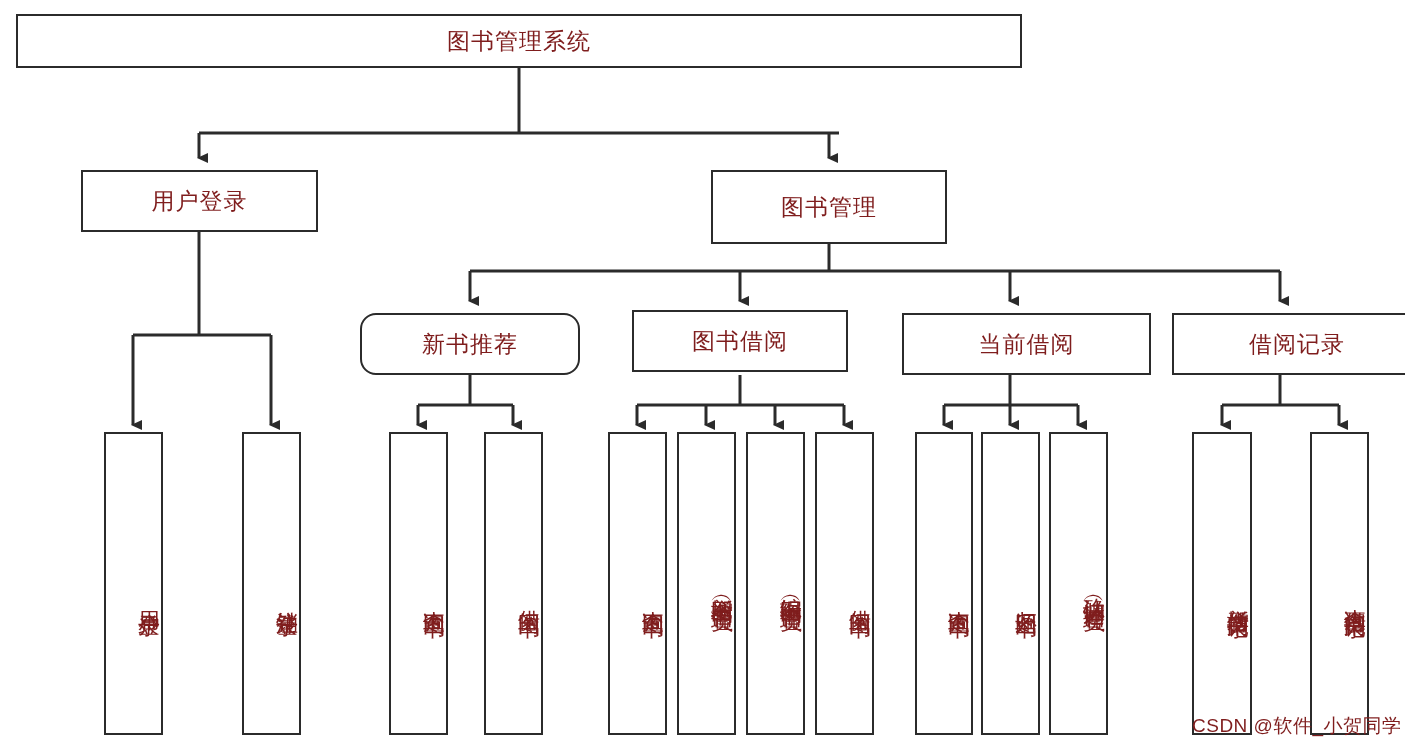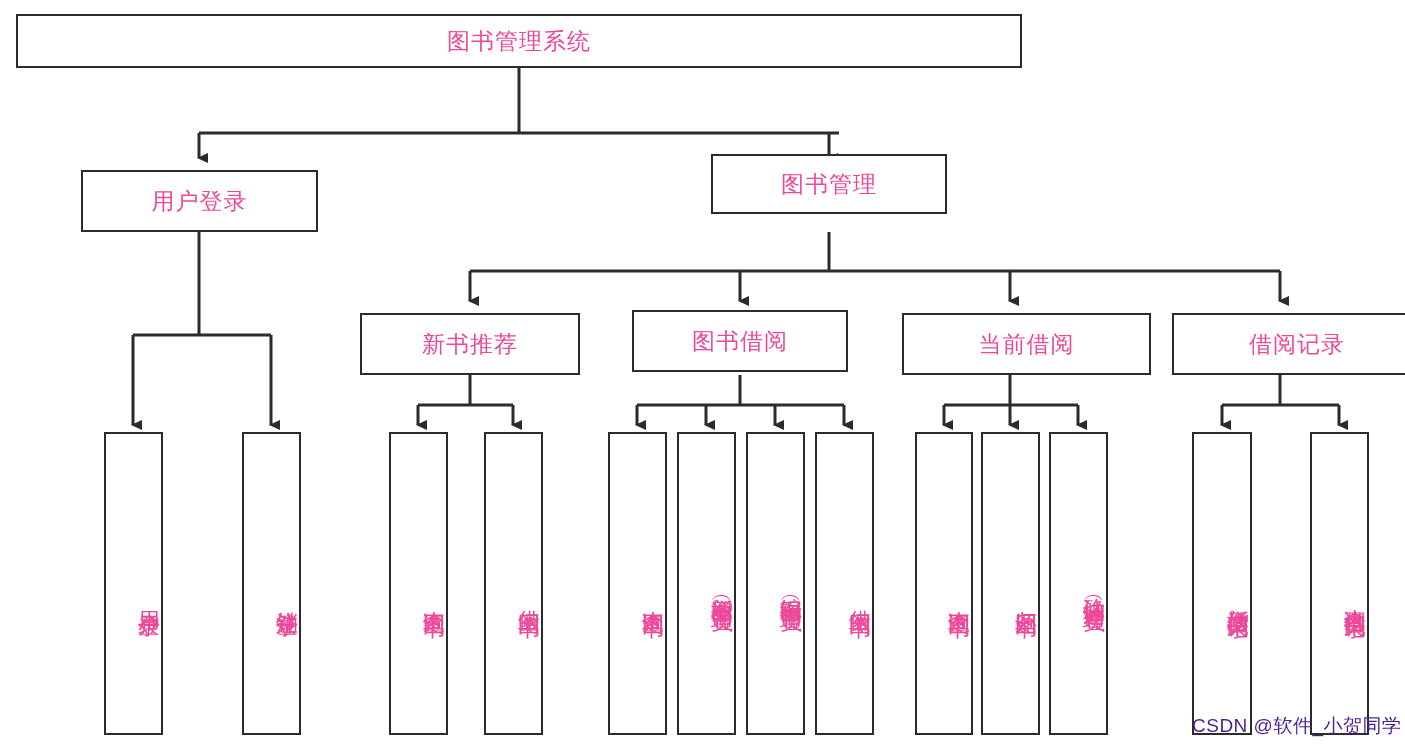--- a/index.html
+++ b/index.html
@@ -26,21 +26,21 @@
     pointer-events: none;
   }
   .node {
     position: absolute;
     box-sizing: border-box;
     border: 2.5px solid #2b2b2b;
     background: #ffffff;
     display: flex;
     align-items: center;
     justify-content: center;
-    color: #ec4899;
+    color: #7f1d1d;
   }
   .node.horiz {
     font-size: 23px;
     letter-spacing: 1px;
   }
   .node.vert {
     writing-mode: vertical-rl;
     text-orientation: upright;
     font-size: 22px;
     line-height: 1.08;
@@ -53,21 +53,21 @@
     writing-mode: vertical-rl;
     text-orientation: upright;
     white-space: normal;
     text-align: left;
   }
   #watermark {
     position: absolute;
     left: 1192px;
     top: 713px;
     font-size: 19px;
-    color: #4c1d95;
+    color: #7f1d1d;
     white-space: nowrap;
     letter-spacing: 0.5px;
   }
 </style>
 </head>
 <body>
 
 <div id="canvas">
 
   <svg id="edges" viewBox="0 0 1405 747">
@@ -120,25 +120,25 @@
     </g>
   </svg>
 
   <div class="node horiz" style="left:16px; top:14px; width:1006px; height:54px;">
     <span>图书管理系统</span>
   </div>
 
   <div class="node horiz" style="left:81px; top:170px; width:237px; height:62px;">
     <span>用户登录</span>
   </div>
-  <div class="node horiz" style="left:711px; top:154px; width:236px; height:60px;">
+  <div class="node horiz" style="left:711px; top:170px; width:236px; height:74px;">
     <span>图书管理</span>
   </div>
 
-  <div class="node horiz" style="left:360px; top:313px; width:220px; height:62px;">
+  <div class="node horiz" style="left:360px; top:313px; width:220px; height:62px;border-radius:16px;">
     <span>新书推荐</span>
   </div>
   <div class="node horiz" style="left:632px; top:310px; width:216px; height:62px;">
     <span>图书借阅</span>
   </div>
   <div class="node horiz" style="left:902px; top:313px; width:249px; height:62px;">
     <span>当前借阅</span>
   </div>
   <div class="node horiz" style="left:1172px; top:313px; width:250px; height:62px;">
     <span>借阅记录</span>

